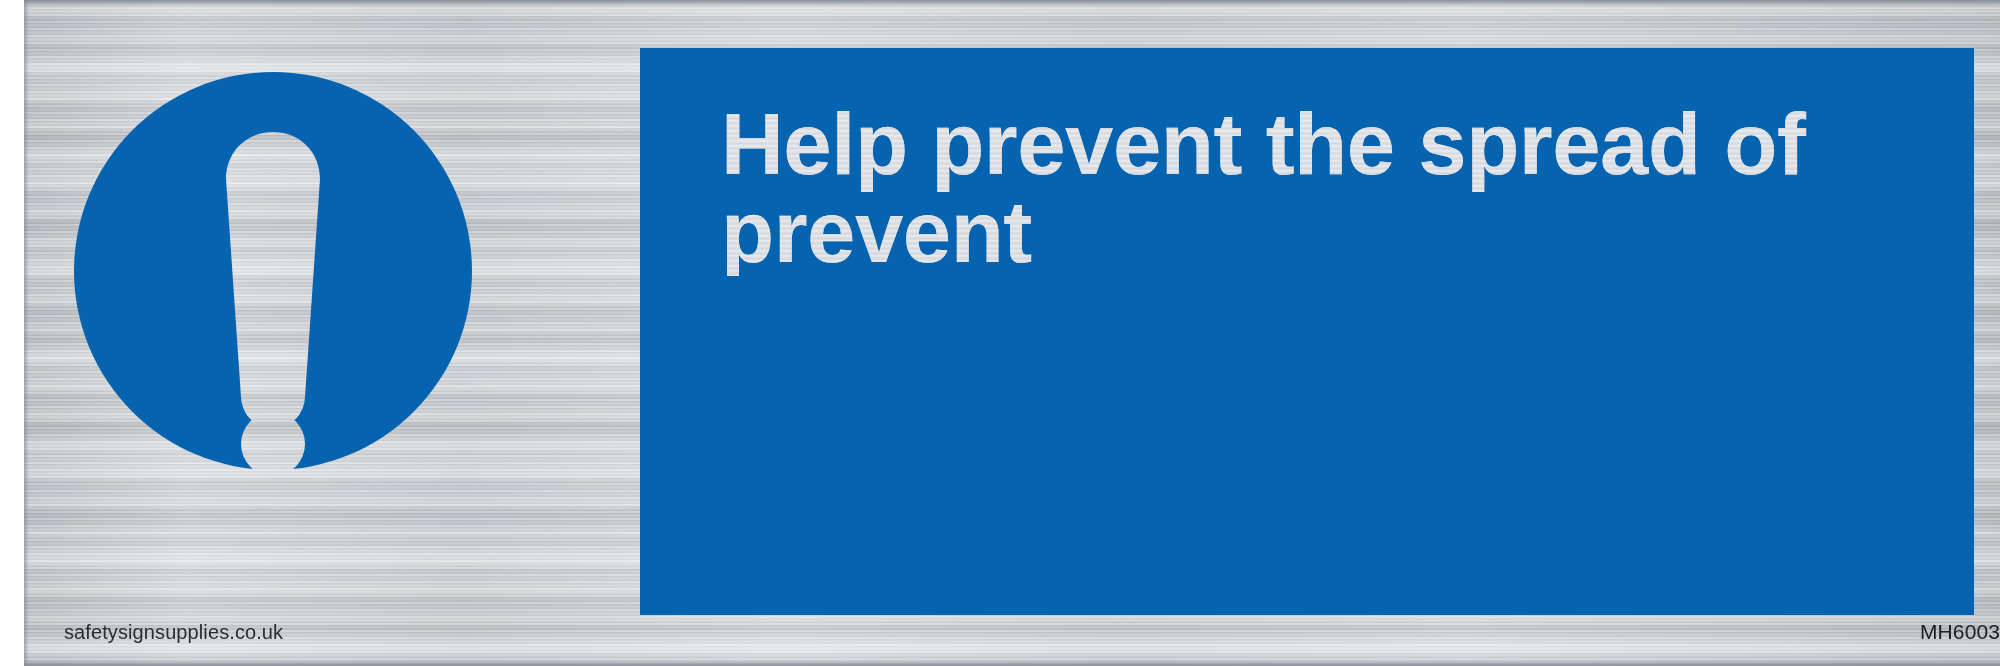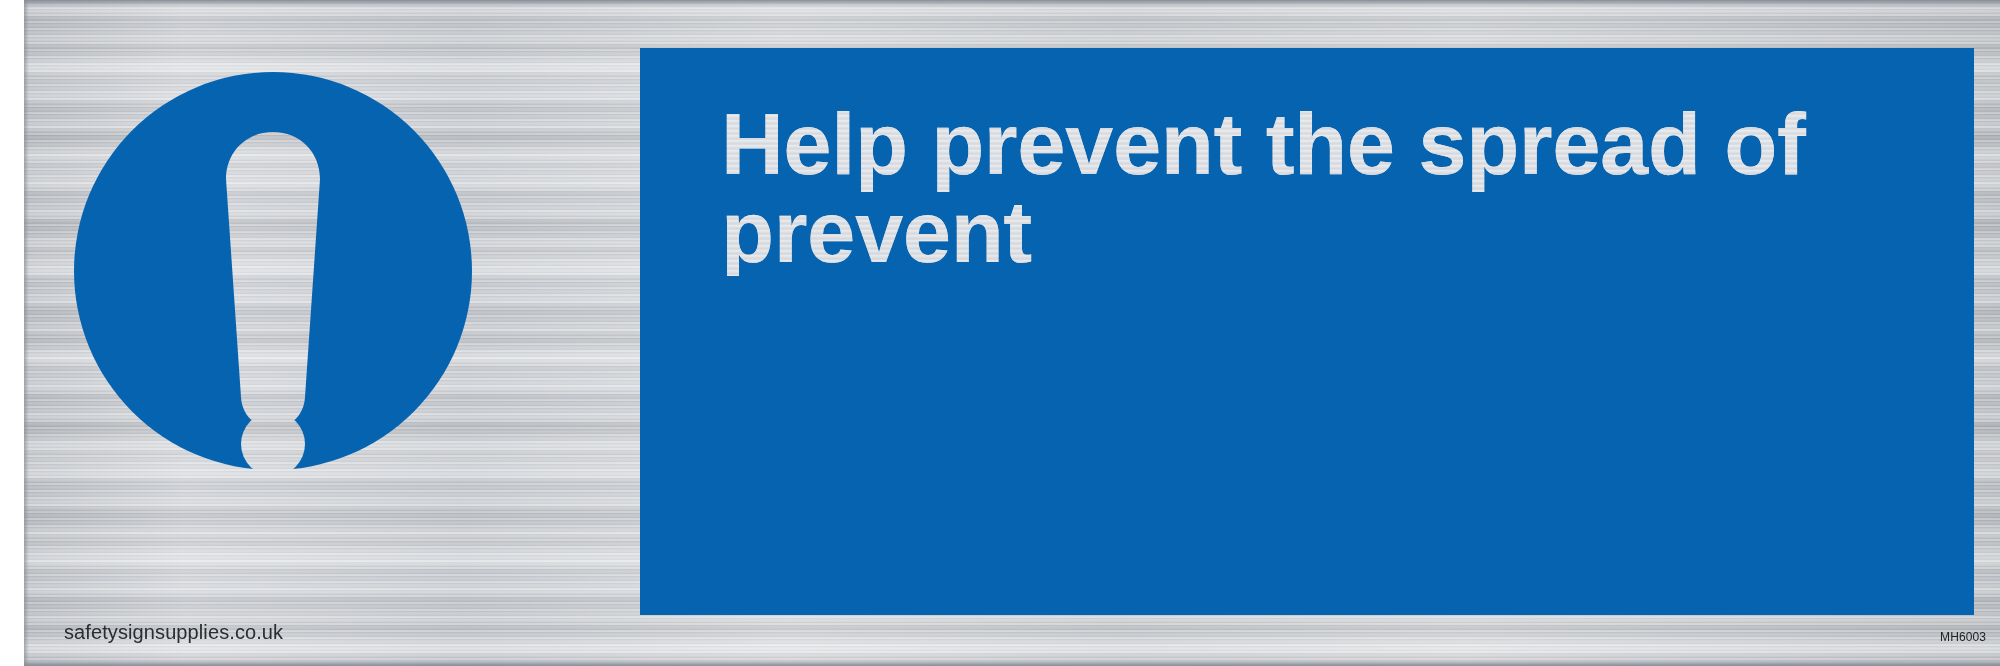--- a/index.html
+++ b/index.html
@@ -146,23 +146,23 @@
   .site-credit {
     position: absolute;
     left: 40px;
     bottom: 22px;
     font-size: 20px;
     color: #2a2d31;
     letter-spacing: 0.1px;
   }
   .product-code {
     position: absolute;
-    right: 38px;
+    right: 24px;
     bottom: 22px;
-    font-size: 12px;
+    font-size: 21px;
     color: #1d1f22;
     letter-spacing: 0.1px;
   }
 </style>
 </head>
 <body>
 
 <div class="sign">
 
   <div class="metal-plate"></div>

